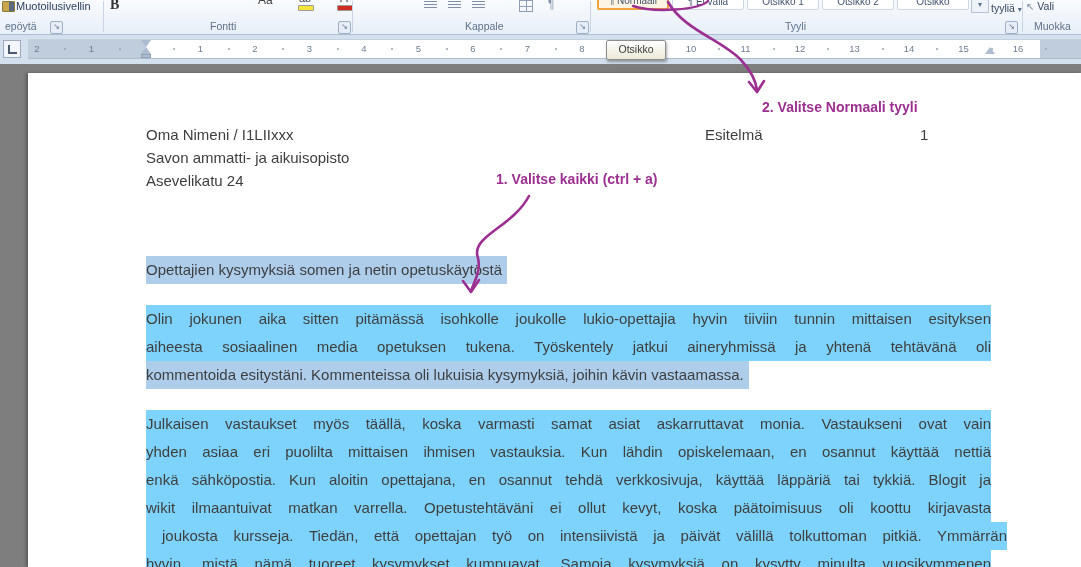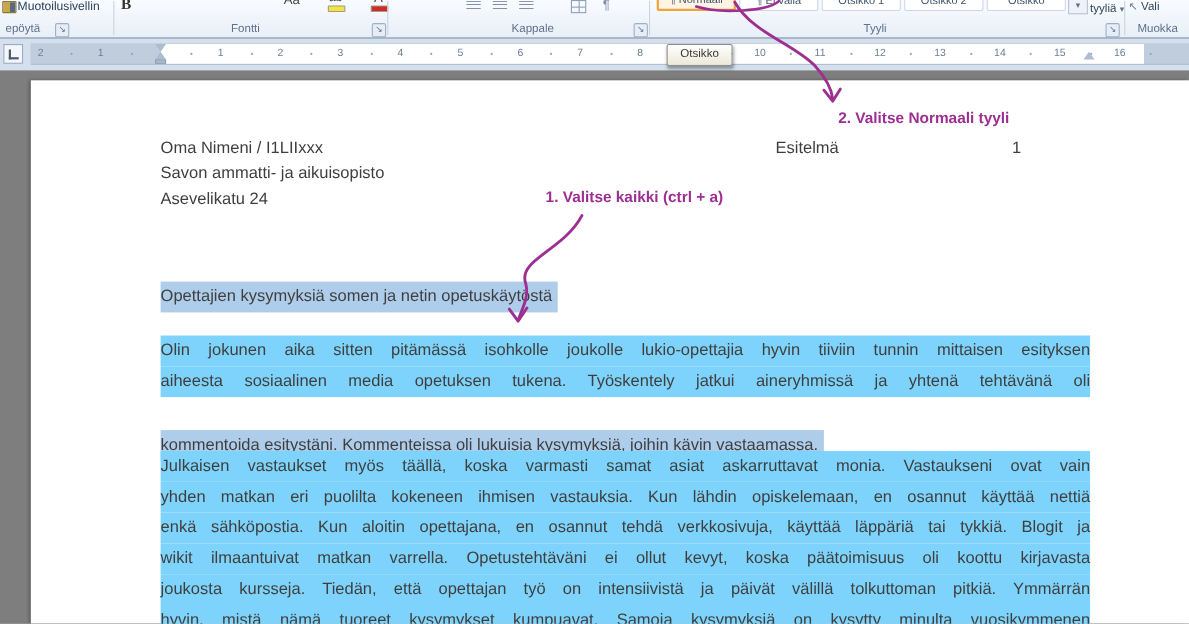--- a/index.html
+++ b/index.html
@@ -213,26 +213,26 @@
   <span class="doc-text" style="left:146px;top:126px;">Oma Nimeni / I1LIIxxx</span>
   <span class="doc-text" style="left:705px;top:126px;">Esitelmä</span>
   <span class="doc-text" style="left:920px;top:126px;">1</span>
   <span class="doc-text" style="left:146px;top:149px;">Savon ammatti- ja aikuisopisto</span>
   <span class="doc-text" style="left:146px;top:172px;">Asevelikatu 24</span>
 
   <div id="selection-lines">
       <div class="sel-line partial" style="top: 256px;"><span class="hl">Opettajien kysymyksiä somen ja netin opetuskäytöstä</span></div>
       <div class="sel-line full" style="top: 305px;">Olin jokunen aika sitten pitämässä isohkolle joukolle lukio-opettajia hyvin tiiviin tunnin mittaisen esityksen</div>
       <div class="sel-line full" style="top: 333px;">aiheesta sosiaalinen media opetuksen tukena. Työskentely jatkui aineryhmissä ja yhtenä tehtävänä oli</div>
-      <div class="sel-line partial" style="top: 361px; margin-top: 30px;"><span class="hl">kommentoida esitystäni. Kommenteissa oli lukuisia kysymyksiä, joihin kävin vastaamassa.</span></div>
+      <div class="sel-line partial" style="top: 361px;"><span class="hl">kommentoida esitystäni. Kommenteissa oli lukuisia kysymyksiä, joihin kävin vastaamassa.</span></div>
       <div class="sel-line full" style="top: 410px;">Julkaisen vastaukset myös täällä, koska varmasti samat asiat askarruttavat monia. Vastaukseni ovat vain</div>
-      <div class="sel-line full" style="top: 438px;">yhden matkan eri puolilta kokeneen ihmisen vastauksia. Kun lähdin opiskelemaan, en osannut käyttää nettiä</div>
+      <div class="sel-line full" style="top: 438px;">yhden asiaa eri puolilta mittaisen ihmisen vastauksia. Kun lähdin opiskelemaan, en osannut käyttää nettiä</div>
       <div class="sel-line full" style="top: 466px;">enkä sähköpostia. Kun aloitin opettajana, en osannut tehdä verkkosivuja, käyttää läppäriä tai tykkiä. Blogit ja</div>
       <div class="sel-line full" style="top: 494px;">wikit ilmaantuivat matkan varrella. Opetustehtäväni ei ollut kevyt, koska päätoimisuus oli koottu kirjavasta</div>
-      <div class="sel-line full" style="top: 522px;">joukosta kursseja. Tiedän, että opettajan työ on intensiivistä ja päivät välillä tolkuttoman pitkiä. Ymmärrän</div>
+      <div class="sel-line full" style="top: 522px; padding-left: 16px;">joukosta kursseja. Tiedän, että opettajan työ on intensiivistä ja päivät välillä tolkuttoman pitkiä. Ymmärrän</div>
       <div class="sel-line full" style="top: 550px;">hyvin, mistä nämä tuoreet kysymykset kumpuavat. Samoja kysymyksiä on kysytty minulta vuosikymmenen</div>
     </div>
 
   <span id="step1-label" class="step-label">1. Valitse kaikki (ctrl + a)</span>
   <span id="step2-label" class="step-label">2. Valitse Normaali tyyli</span>
 
   <svg id="arrows" viewBox="0 0 1081 567">
     <path d="M 529 196 C 512 228 470 236 478 258 C 481 270 475 280 471 291" fill="none" stroke="#9c2f91" stroke-width="2.6" stroke-linecap="round"></path>
     <path d="M 463 281 L 471 292 L 479 280" fill="none" stroke="#9c2f91" stroke-width="2.6" stroke-linecap="round" stroke-linejoin="round"></path>
     <path d="M 668 2 C 684 30 722 40 741 60 C 751 71 756 81 757 90" fill="none" stroke="#9c2f91" stroke-width="2.6" stroke-linecap="round"></path>

